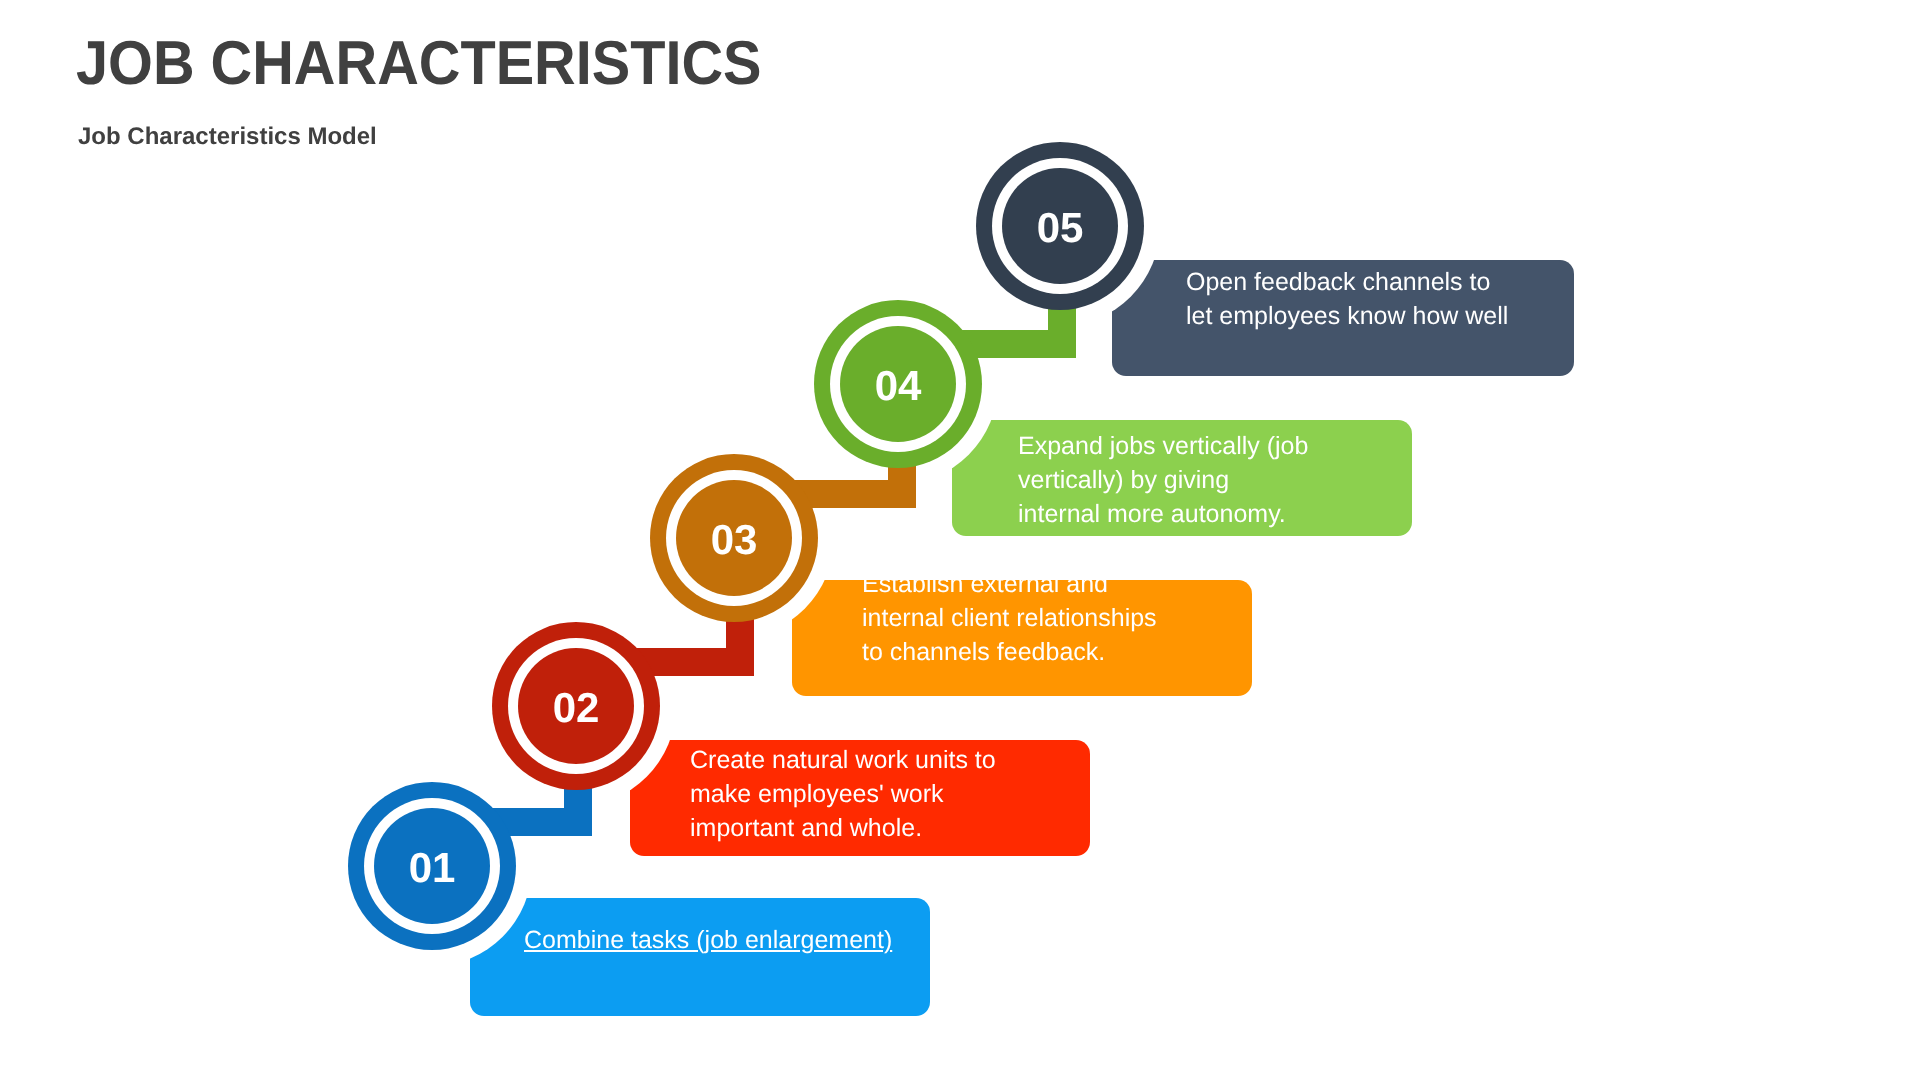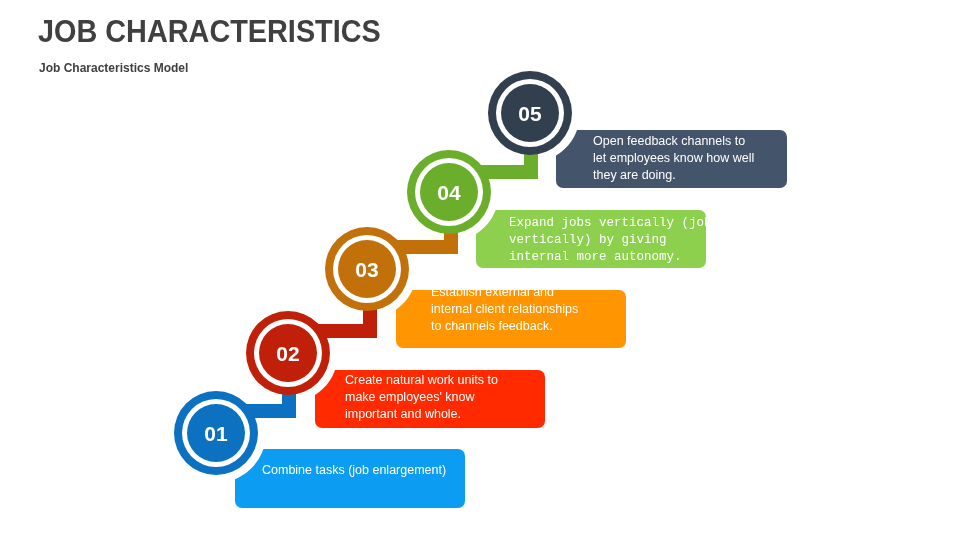--- a/index.html
+++ b/index.html
@@ -99,35 +99,34 @@
 
   <g font-family="Liberation Sans, DejaVu Sans, sans-serif" font-weight="bold" font-size="21" fill="#ffffff" text-anchor="middle">
     <text x="216" y="441">01</text>
     <text x="288" y="361">02</text>
     <text x="367" y="277">03</text>
     <text x="449" y="200">04</text>
     <text x="530" y="121">05</text>
   </g>
 </svg>
 
-<div class="step-text" style="left:262px; top:462px;">
+<div class="step-text" style="left:262px; top:462px;text-decoration:underline;">
   <span>Combine tasks (job enlargement)</span>
 </div>
 <div class="step-text" style="left:345px; top:372px;">
   <span>Create natural work units to</span>
-  <span>make employees' know</span>
+  <span>make employees' work</span>
   <span>important and whole.</span>
 </div>
 <div class="step-text" style="left:431px; top:284px;">
   <span>Establish external and</span>
   <span>internal client relationships</span>
   <span>to channels feedback.</span>
 </div>
-<div class="step-text" style="left:509px; top:215px;font-family:Liberation Mono, monospace;">
+<div class="step-text" style="left:509px; top:215px;">
   <span>Expand jobs vertically (job</span>
   <span>vertically) by giving</span>
   <span>internal more autonomy.</span>
 </div>
 <div class="step-text" style="left:593px; top:133px;">
   <span>Open feedback channels to</span>
   <span>let employees know how well</span>
-  <span>they are doing.</span>
 </div>
 
 </body></html>

